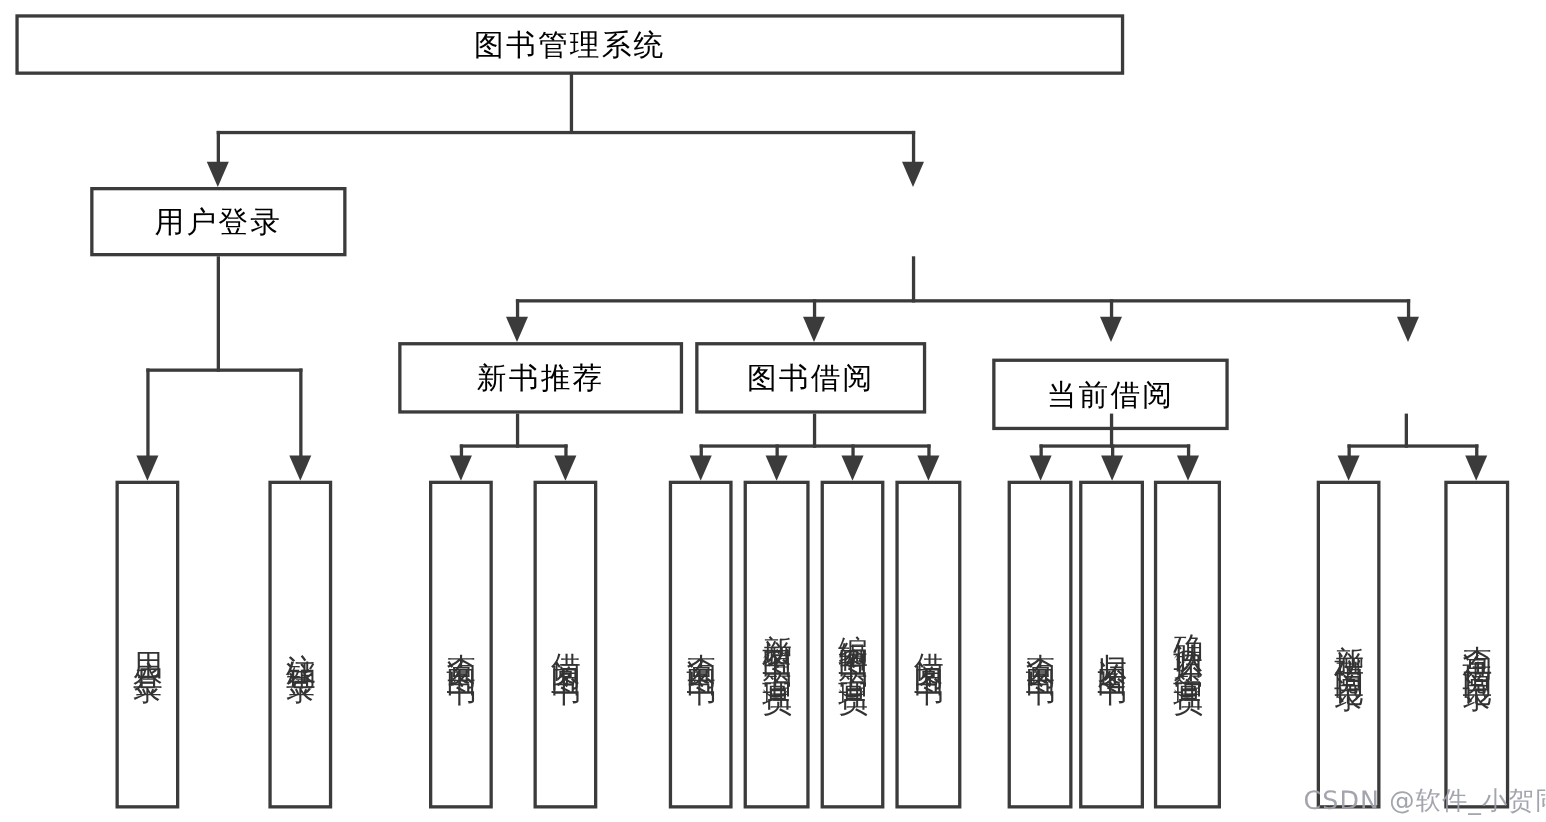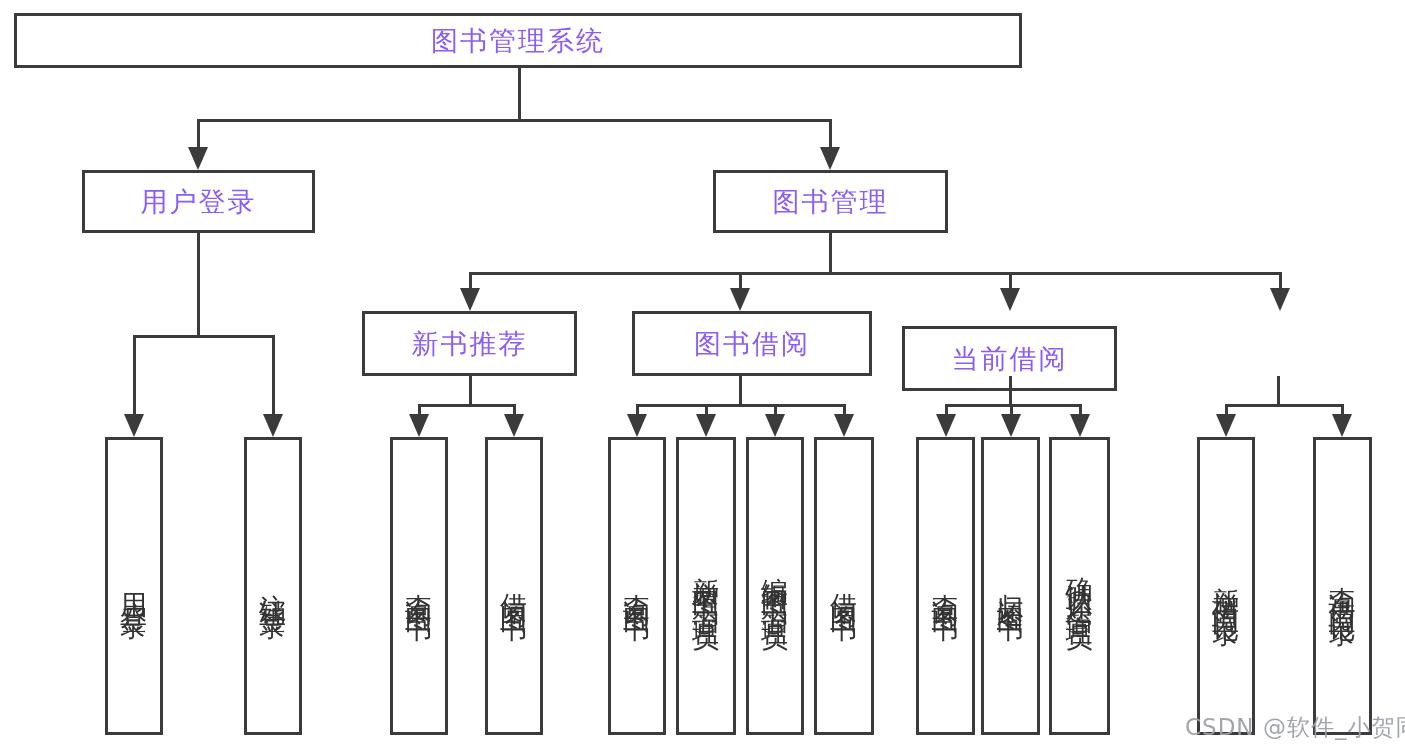--- a/index.html
+++ b/index.html
@@ -9,21 +9,21 @@
     background:#ffffff;
     font-family:"DejaVu Sans","Liberation Sans",sans-serif;
     overflow:hidden;
   }
   .box{
     position:absolute;
     box-sizing:border-box;
     background:#ffffff;
     border:3px solid #3b3b3b;
     display:flex;align-items:center;justify-content:center;
-    font-size:27px;color:#8b5cf6;letter-spacing:2px;
+    font-size:27px;color:#000000;letter-spacing:2px;
     white-space:nowrap;
   }
   .vbox{
     position:absolute;
     box-sizing:border-box;
     background:#ffffff;
     border:3px solid #3b3b3b;
     display:flex;align-items:center;justify-content:center;
   }
   .vtext{
@@ -64,46 +64,43 @@
   <div class="vline" style="left:518px;top:66px;height:55px;"></div>
   <div class="hline" style="left:197px;top:119px;width:635px;"></div>
   <div class="vline" style="left:197px;top:119px;height:31px;"></div>
   <div class="arrowhead" style="left:188px;top:147px;"></div>
   <div class="vline" style="left:829px;top:119px;height:31px;"></div>
   <div class="arrowhead" style="left:820px;top:147px;"></div>
 
   <div class="box" style="left:82px;top:170px;width:233px;height:63px;">
     <span>用户登录</span>
   </div>
-  <div class="box" style="left:713px;top:170px;width:235px;height:63px;">
-    <span>图书管理</span>
-  </div>
 
   <div class="vline" style="left:197px;top:233px;height:105px;"></div>
   <div class="hline" style="left:133px;top:335px;width:142px;"></div>
   <div class="vline" style="left:133px;top:335px;height:82px;"></div>
   <div class="arrowhead" style="left:124px;top:414px;"></div>
   <div class="vline" style="left:272px;top:335px;height:82px;"></div>
   <div class="arrowhead" style="left:263px;top:414px;"></div>
 
   <div class="vline" style="left:829px;top:233px;height:42px;"></div>
   <div class="hline" style="left:469px;top:272px;width:813px;"></div>
   <div class="vline" style="left:469px;top:272px;height:20px;"></div>
   <div class="arrowhead" style="left:460px;top:288px;"></div>
   <div class="vline" style="left:739px;top:272px;height:20px;"></div>
   <div class="arrowhead" style="left:730px;top:288px;"></div>
   <div class="vline" style="left:1009px;top:272px;height:20px;"></div>
   <div class="arrowhead" style="left:1000px;top:288px;"></div>
   <div class="vline" style="left:1279px;top:272px;height:20px;"></div>
   <div class="arrowhead" style="left:1270px;top:288px;"></div>
 
-  <div class="box" style="left:362px;top:311px;width:215px;height:65px;">
+  <div class="box" style="left:362px;top:311px;width:259px;height:65px;">
     <span>新书推荐</span>
   </div>
-  <div class="box" style="left:632px;top:311px;width:240px;height:65px;">
+  <div class="box" style="left:632px;top:311px;width:210px;height:65px;">
     <span>图书借阅</span>
   </div>
   <div class="box" style="left:902px;top:326px;width:215px;height:65px;">
     <span>当前借阅</span>
   </div>
 
   <div class="vline" style="left:469px;top:376px;height:31px;"></div>
   <div class="hline" style="left:418px;top:404px;width:98px;"></div>
   <div class="vline" style="left:418px;top:404px;height:13px;"></div>
   <div class="arrowhead" style="left:409px;top:414px;"></div>

